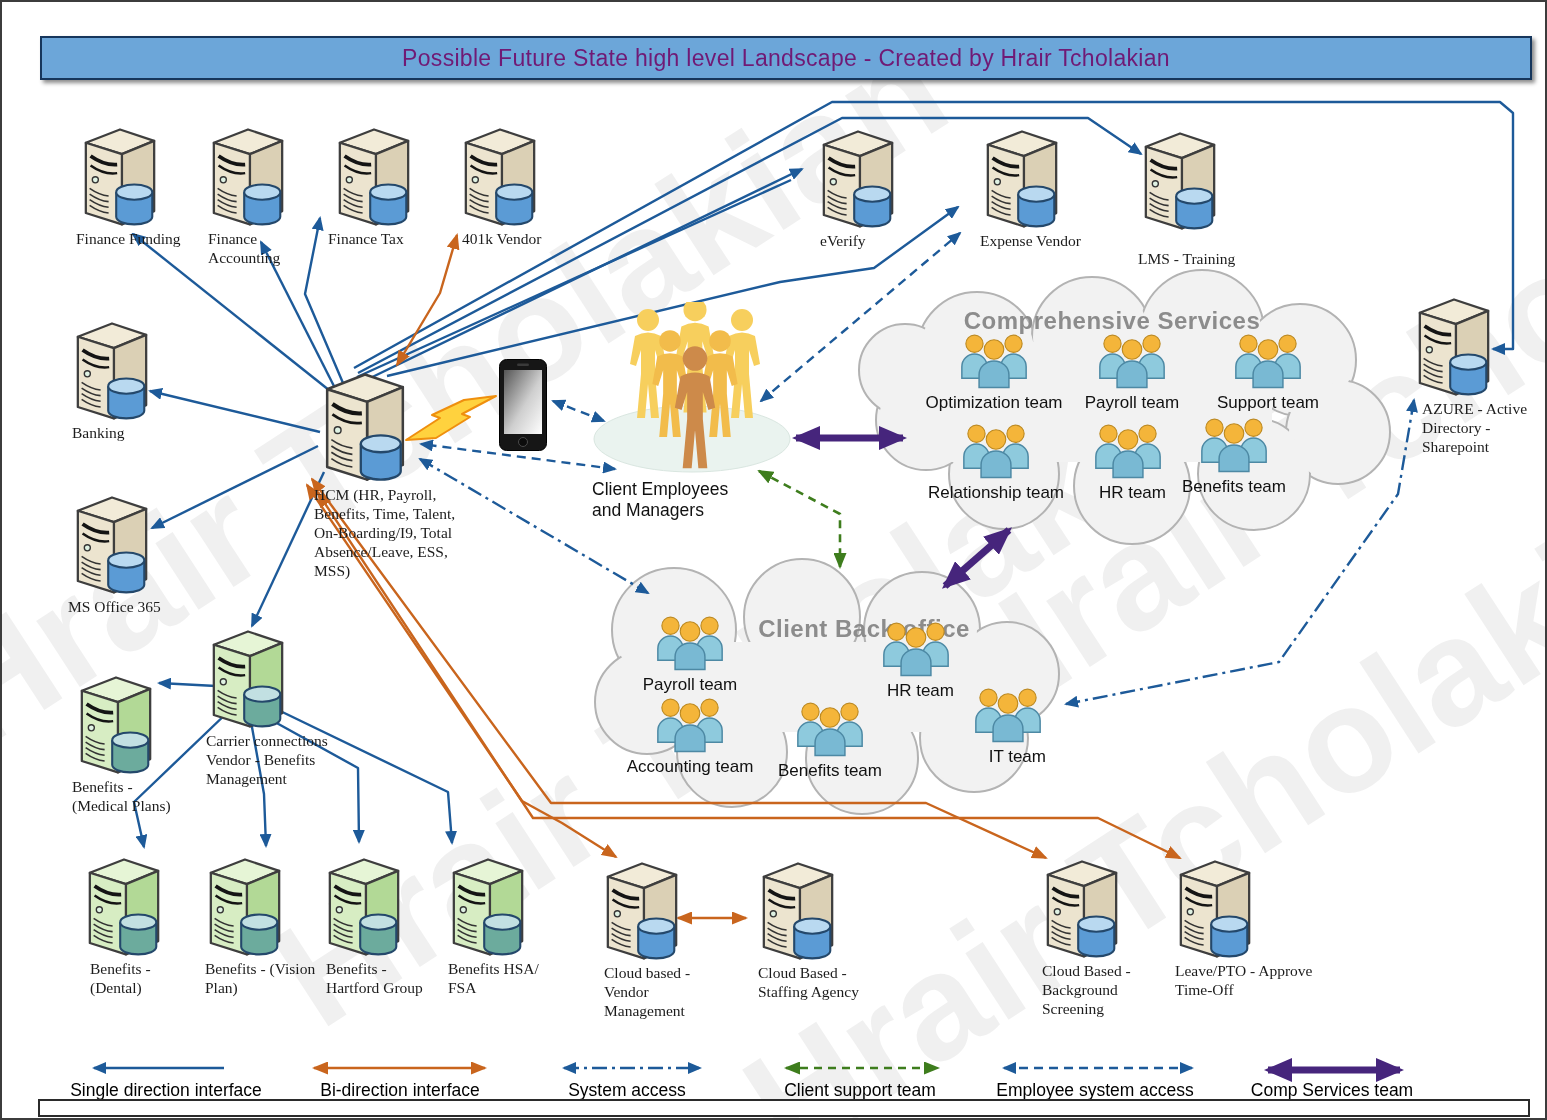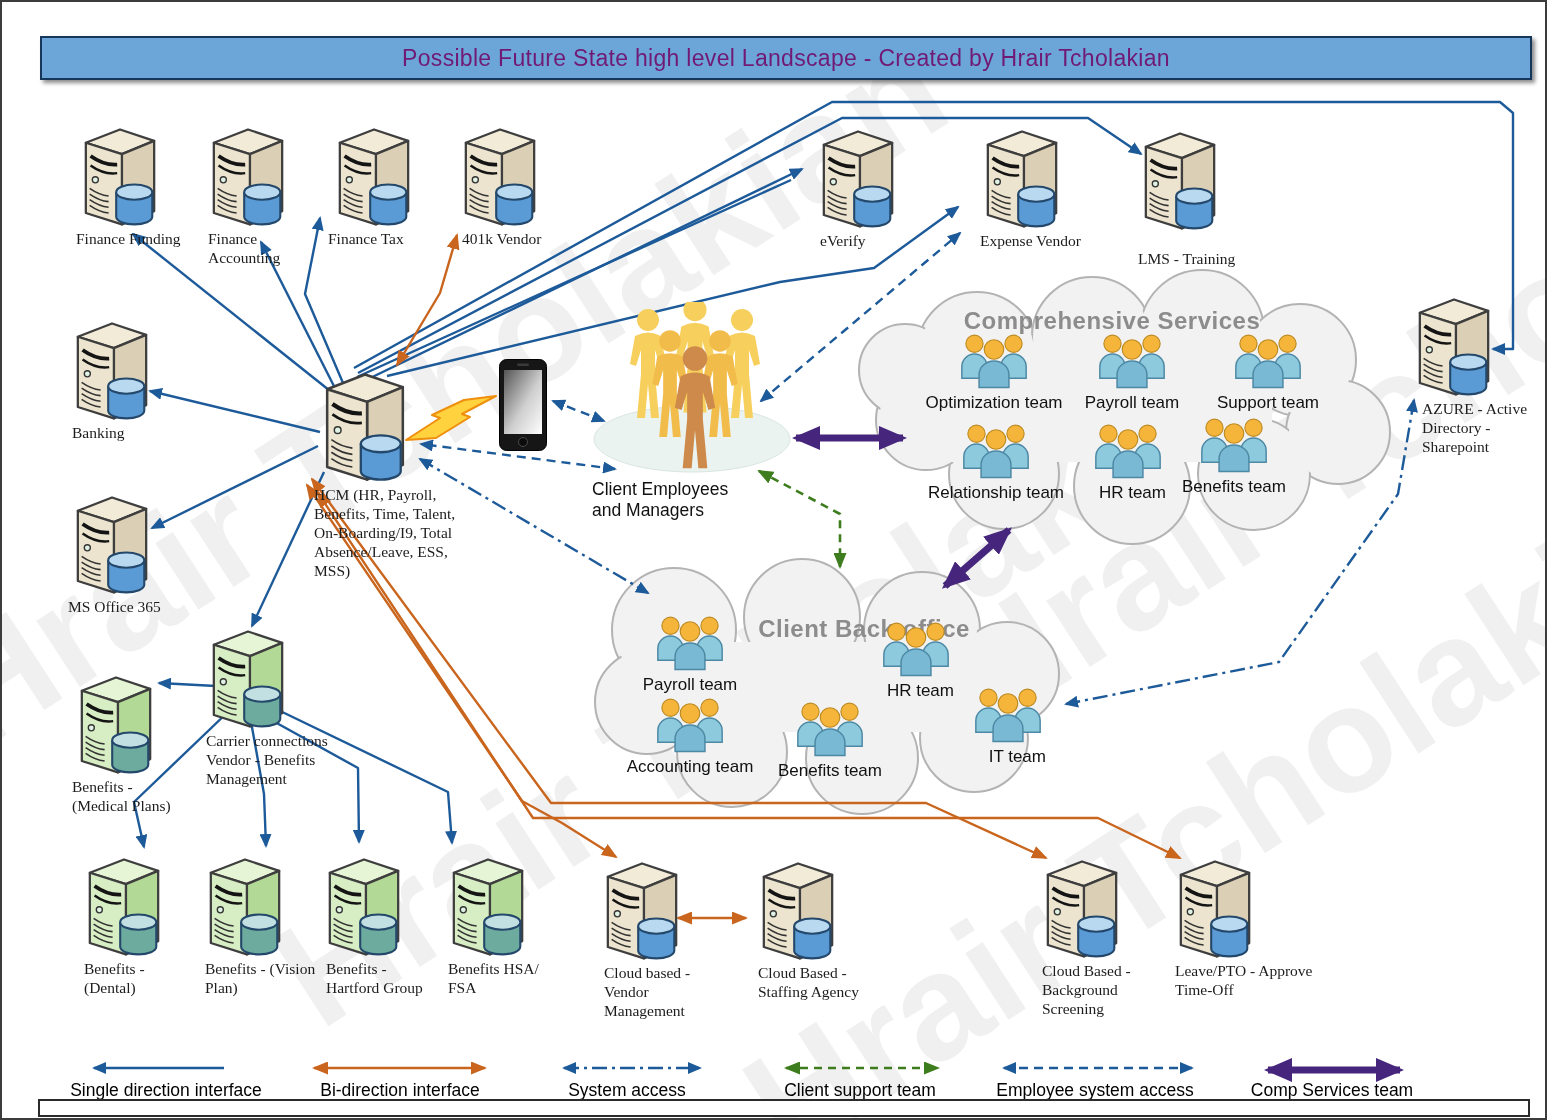--- a/index.html
+++ b/index.html
@@ -292,21 +292,21 @@
   <div class="node" style="left:64px;top:666px">
     <svg class="srv green" width="100" height="112" viewBox="0 0 100 118">
         <use href="#srvg"></use>
       </svg>
     <div class="slbl bold" style="width:120px;margin-left:6px">Benefits - (Medical Plans)</div>
   </div>
   <div class="node" style="left:72px;top:848px">
     <svg class="srv green" width="100" height="112" viewBox="0 0 100 118">
         <use href="#srvg"></use>
       </svg>
-    <div class="slbl bold" style="width:110px;margin-left:10px">Benefits - (Dental)</div>
+    <div class="slbl bold" style="width:110px;margin-left:16px">Benefits - (Dental)</div>
   </div>
   <div class="node" style="left:193px;top:848px">
     <svg class="srv green" width="100" height="112" viewBox="0 0 100 118">
         <use href="#srvg"></use>
       </svg>
     <div class="slbl bold" style="width:135px;margin-left:10px">Benefits - (Vision Plan)</div>
   </div>
   <div class="node" style="left:312px;top:848px">
     <svg class="srv green" width="100" height="112" viewBox="0 0 100 118">
         <use href="#srvg"></use>

